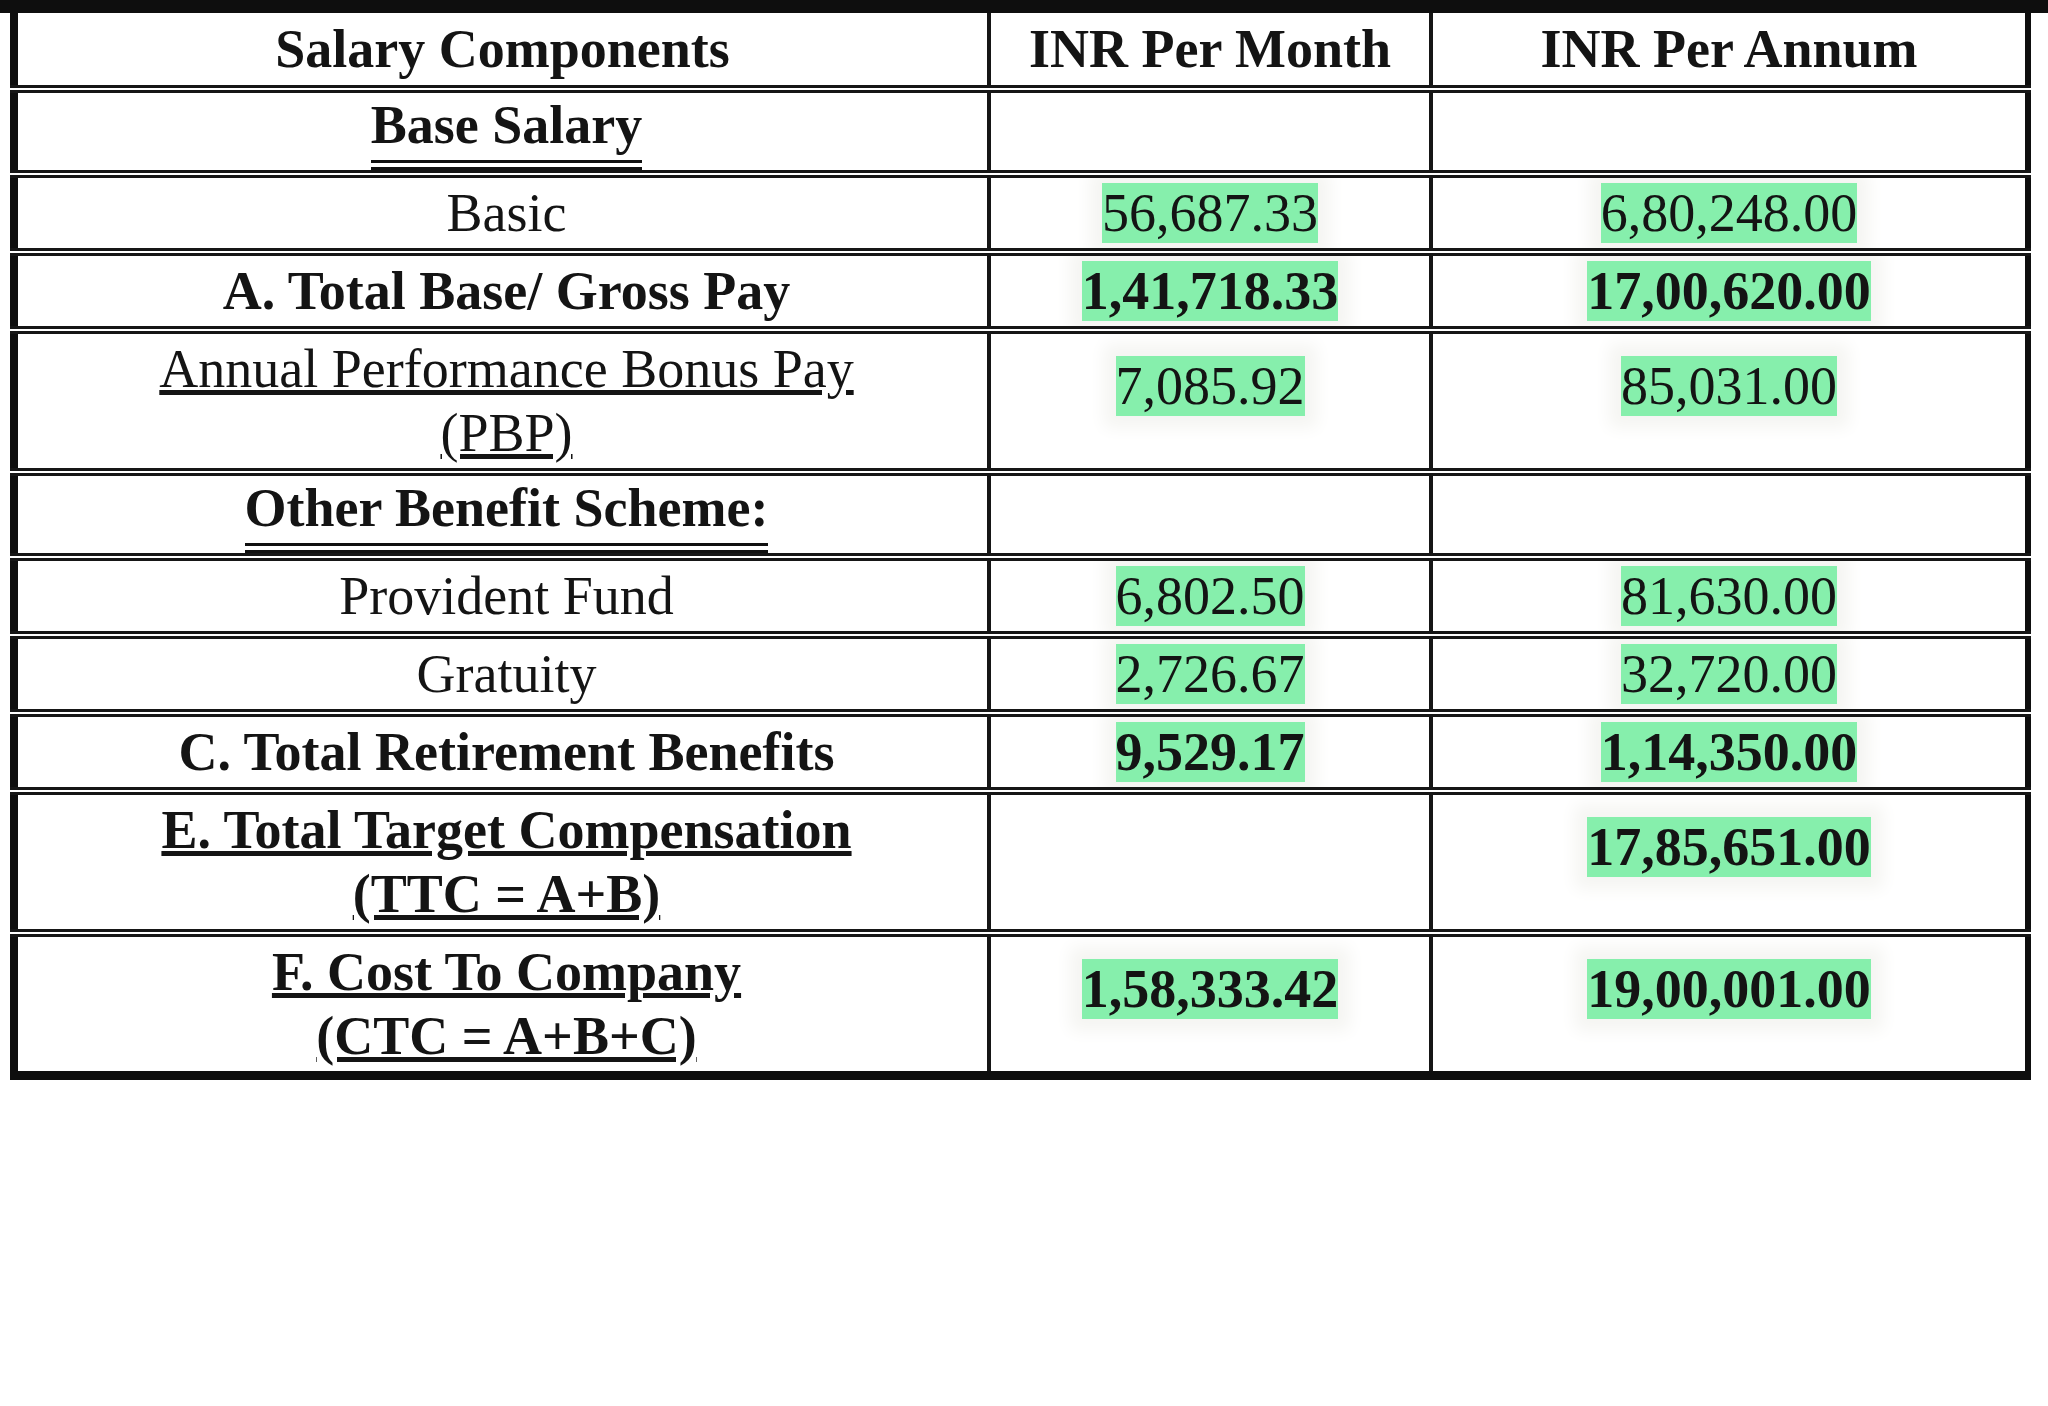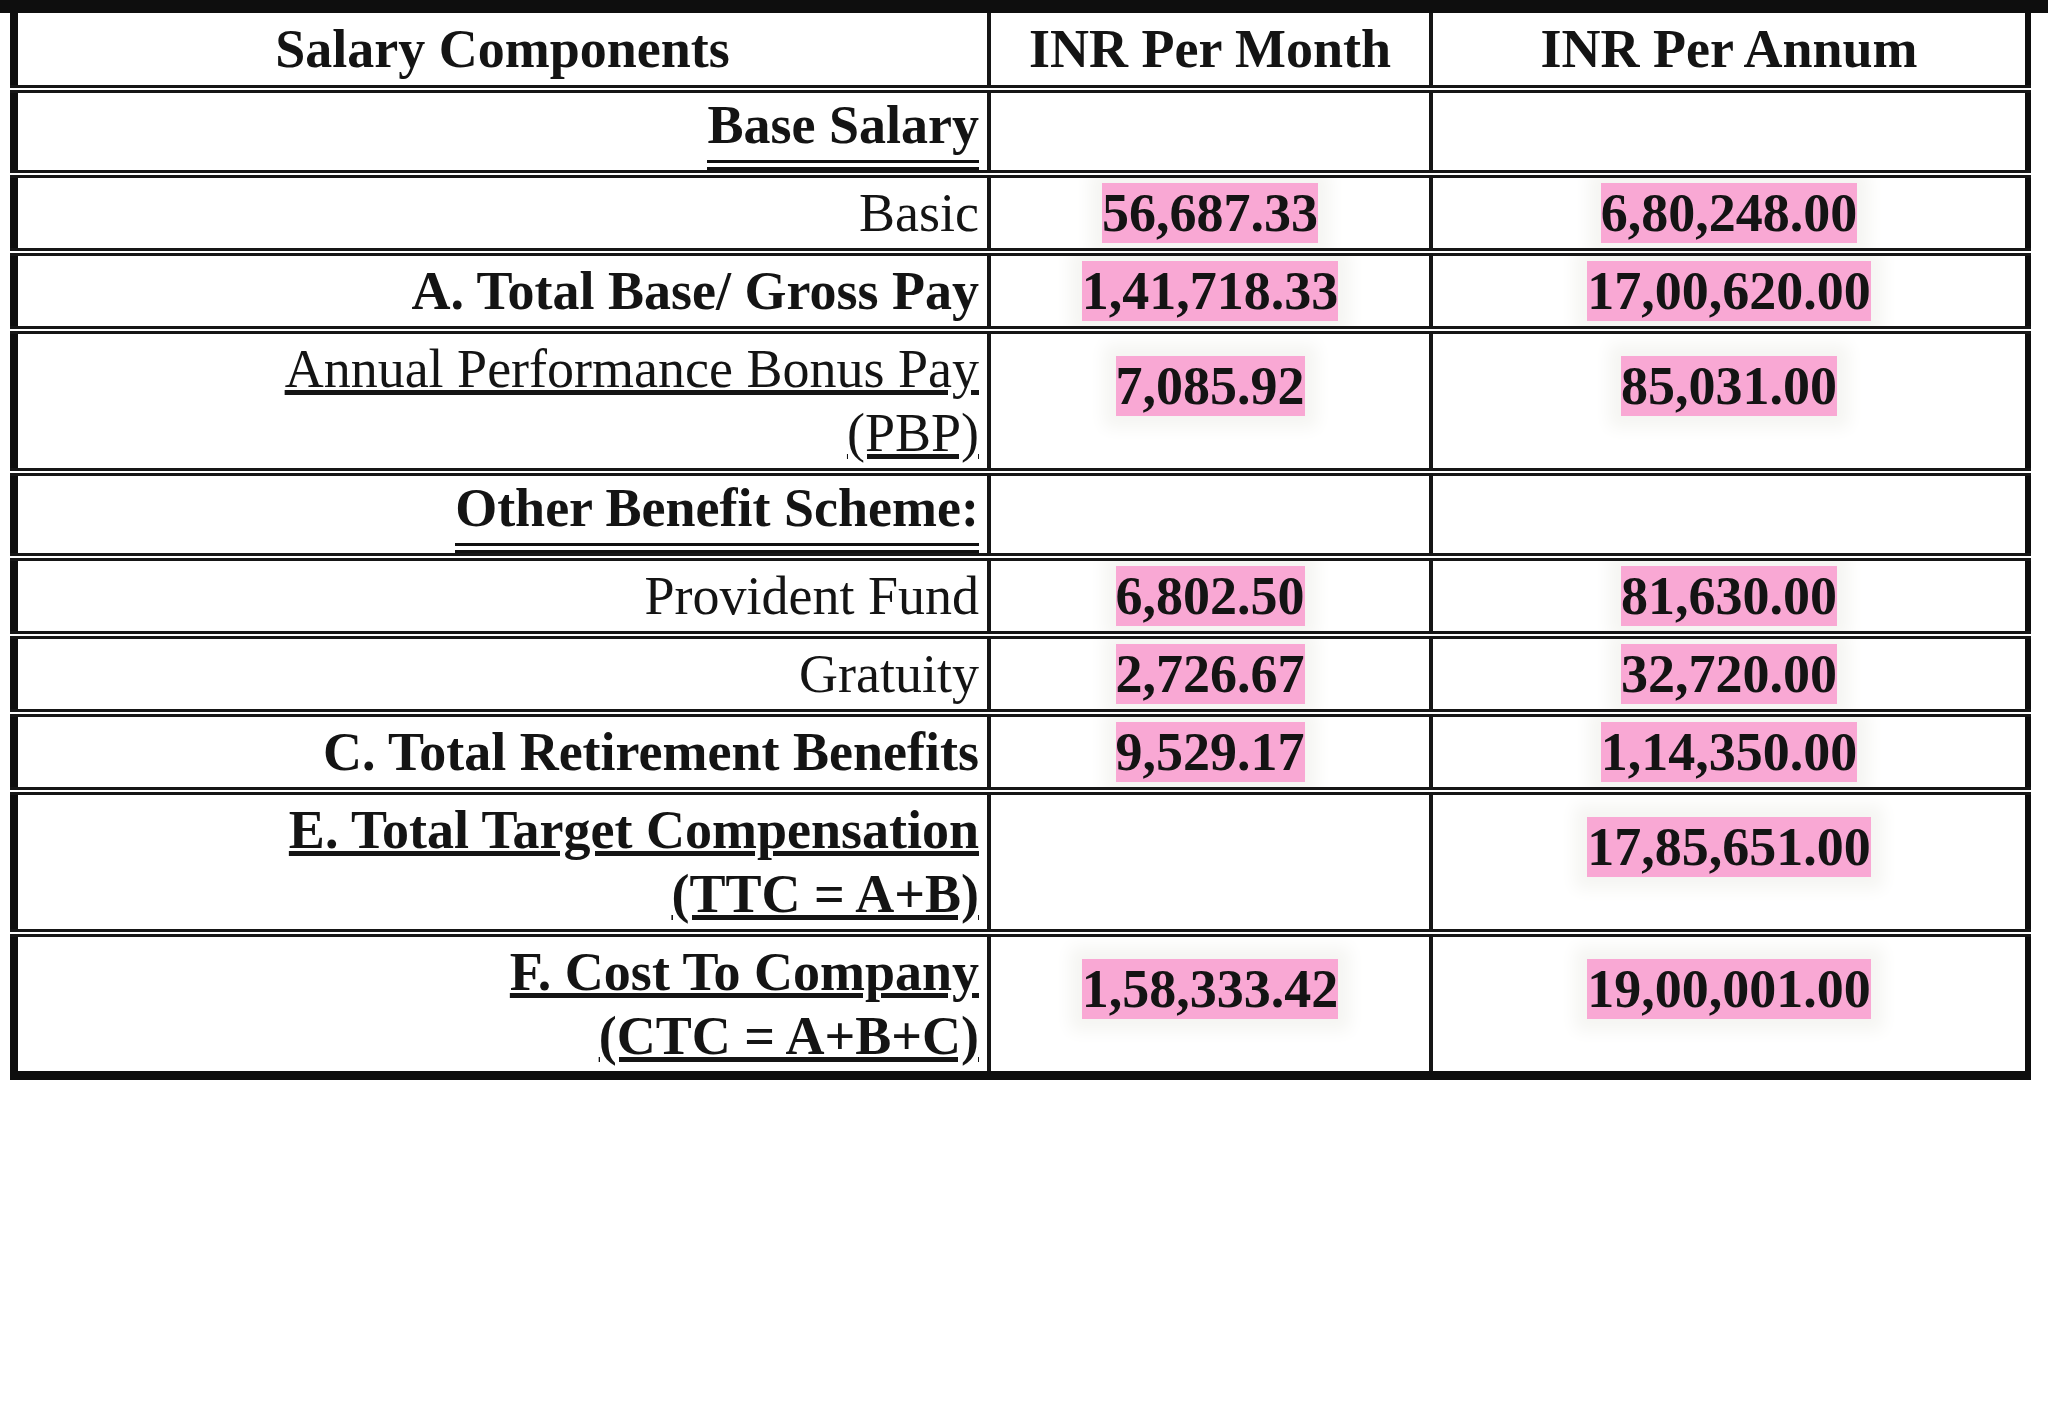--- a/index.html
+++ b/index.html
@@ -54,21 +54,21 @@
   tr.header  { height: 76px; }
   tr.single  { height: 78px; }
   tr.twoline { height: 142px; }
 
   th {
     font-weight: bold;
     text-align: center;
   }
 
   td.label {
-    text-align: right;
+    text-align: center;
     padding-left: 16px;
     padding-right: 8px;
   }
   td.val {
     text-align: center;
   }
 
   tr.bold td { font-weight: bold; }
 
   
@@ -81,23 +81,22 @@
   
   tr.twoline td.val {
     vertical-align: top;
     padding-top: 20px;
   }
   tr.twoline td.label { vertical-align: middle; text-decoration: underline; }
   span.l2 { display: block; }
 
   
   span.shade {
-    background: #f9a8d4;
+    background: #86efac;
     box-shadow: 0 0 16px 12px #f5f5f2;
-    font-weight: bold;
   }
 </style>
 </head>
 <body>
 
 <div class="screen">
   <div class="top-bar"></div>
 
   <table class="salary">
     <colgroup>

